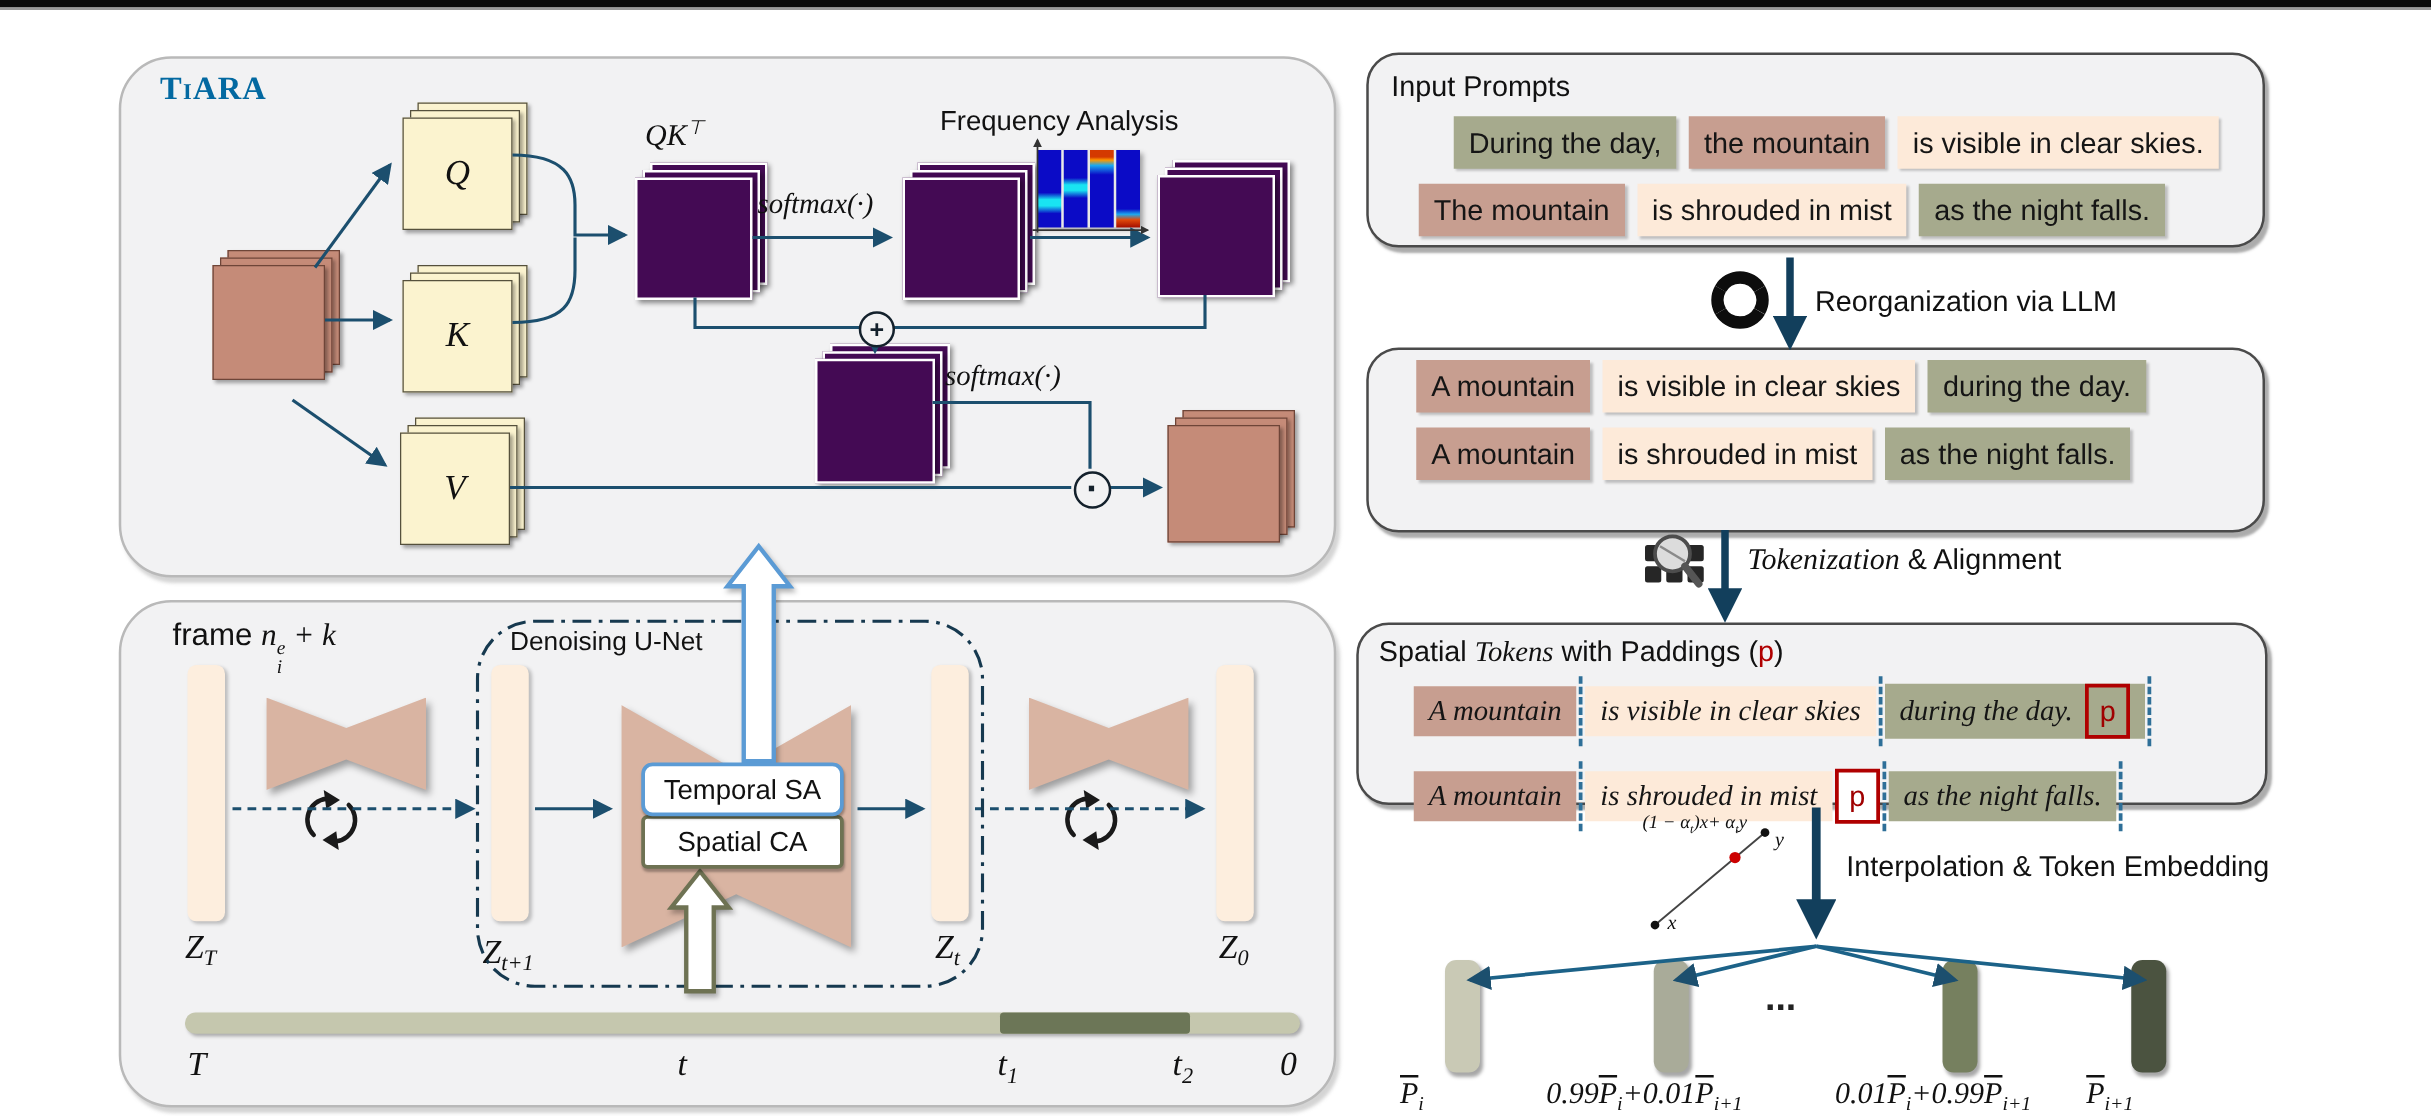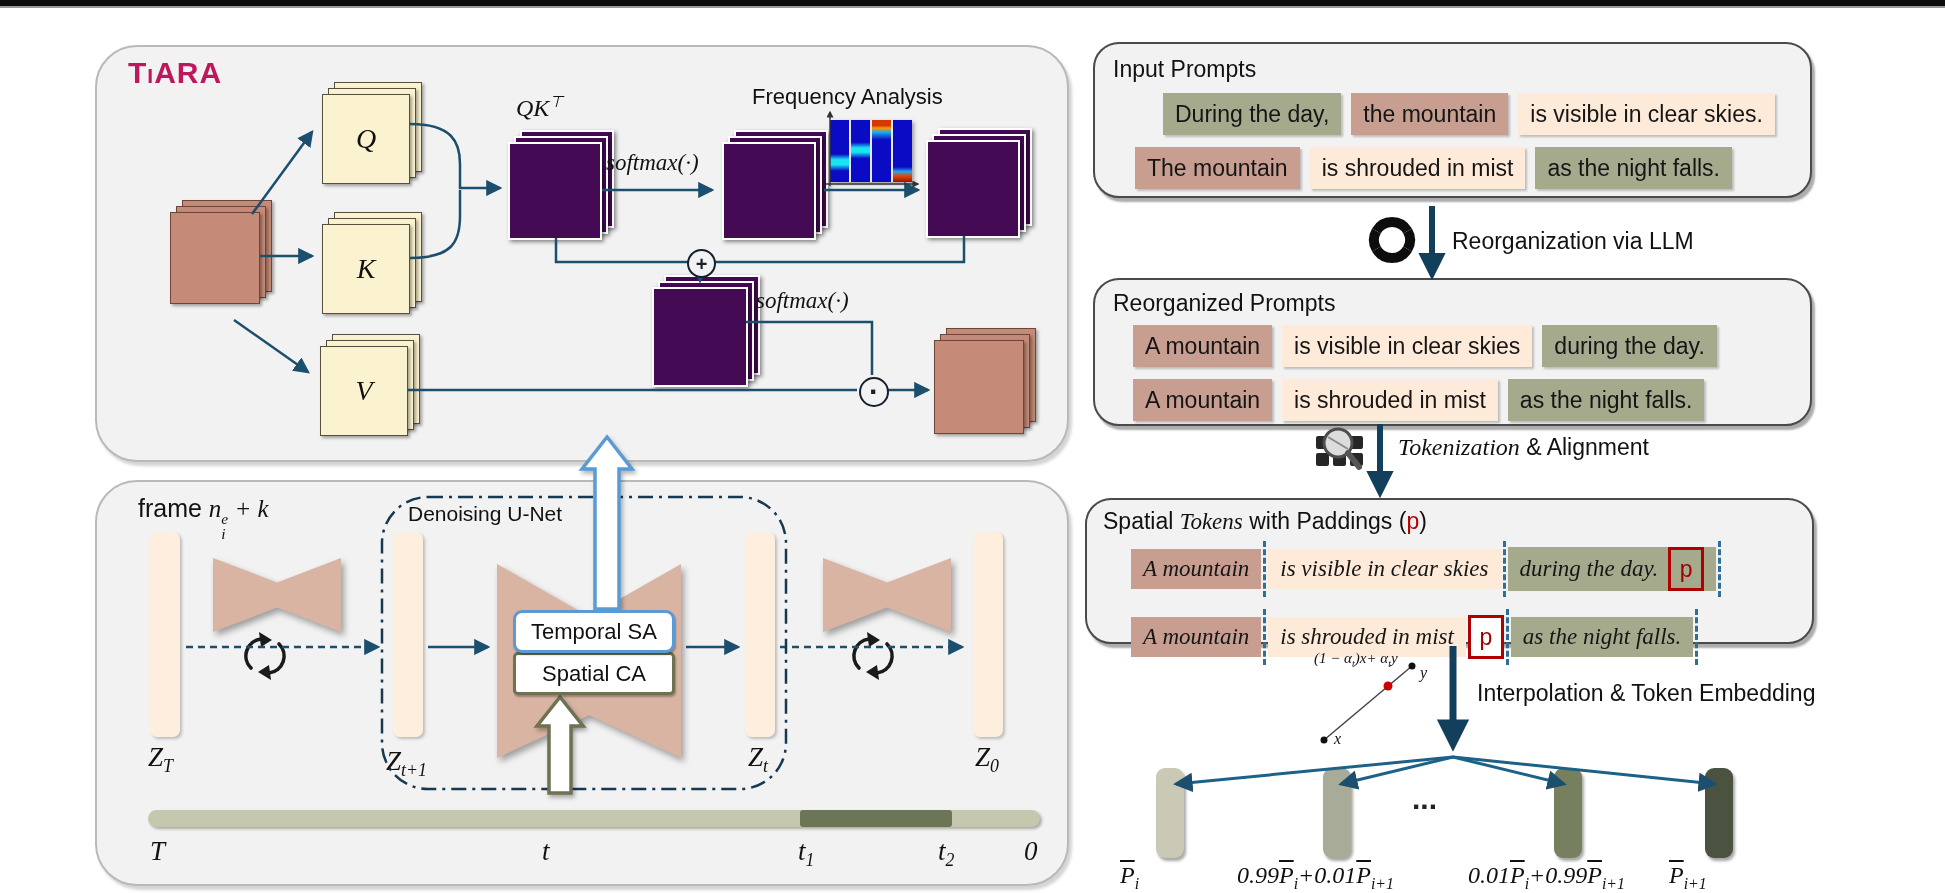--- a/index.html
+++ b/index.html
@@ -7,21 +7,21 @@
   .abs{position:absolute;}
   .topbar{left:0;top:0;width:1945px;height:6px;background:#0b0b0b;}
   .topbar2{left:0;top:6px;width:1945px;height:2px;background:#9a9a9a;}
 
   
   .panel{background:var(--panel_bg);border:2px solid var(--panel_border);border-radius:42px;box-shadow:3px 4px 3px rgba(160,160,160,.45);}
   .rbox{background:var(--panel_bg);border:2px solid var(--box_border);border-radius:26px;box-shadow:3px 4px 2px rgba(70,70,70,.45);}
 
   .serif{font-family:"Liberation Serif",serif;}
   .it{font-style:italic;}
-  .tiara-title{font-family:Liberation Sans, sans-serif;font-weight:bold;font-size:30px;font-variant:small-caps;letter-spacing:1px;color:#be185d;}
+  .tiara-title{font-family:Liberation Serif, serif;font-weight:bold;font-size:26px;font-variant:small-caps;letter-spacing:1px;color:#0369a1;}
 
   
   .stack{position:absolute;}
   .stack .l{position:absolute;border:1px solid #55503c;box-shadow:2px 2px 3px rgba(0,0,0,.35);}
   .stack .l.b3{left:12px;top:-12px;}
   .stack .l.b2{left:6px;top:-6px;}
   .stack .l.f{left:0;top:0;display:flex;align-items:center;justify-content:center;}
   .yellow .l{background:var(--stack_yellow);}
   .rose .l{background:var(--stack_rose);border-color:#6e4538;}
   .stack .glyph{font-family:"Liberation Serif",serif;font-style:italic;font-size:28px;color:#111;}
@@ -248,21 +248,20 @@
       <use href="#petal" transform="rotate(60)"></use>
       <use href="#petal" transform="rotate(120)"></use>
       <use href="#petal" transform="rotate(180)"></use>
       <use href="#petal" transform="rotate(240)"></use>
       <use href="#petal" transform="rotate(300)"></use>
     </g>
   </svg>
   <div class="abs step-label" style="left:1452px;top:228px;">Reorganization via LLM</div>
 
   <div class="abs rbox" style="left:1093px;top:278px;width:715px;height:144px;">
-    <div class="box-title" style="margin:10px 0 0 18px;">Reorganized Prompts</div>
     <div class="chip-row" style="margin:8px 0 0 38px;">
       <span class="chip chip-rose">A mountain</span>
       <span class="chip chip-peach">is visible in clear skies</span>
       <span class="chip chip-olive">during the day.</span>
     </div>
     <div class="chip-row" style="margin:12px 0 0 38px;">
       <span class="chip chip-rose">A mountain</span>
       <span class="chip chip-peach">is shrouded in mist</span>
       <span class="chip chip-olive">as the night falls.</span>
     </div>

